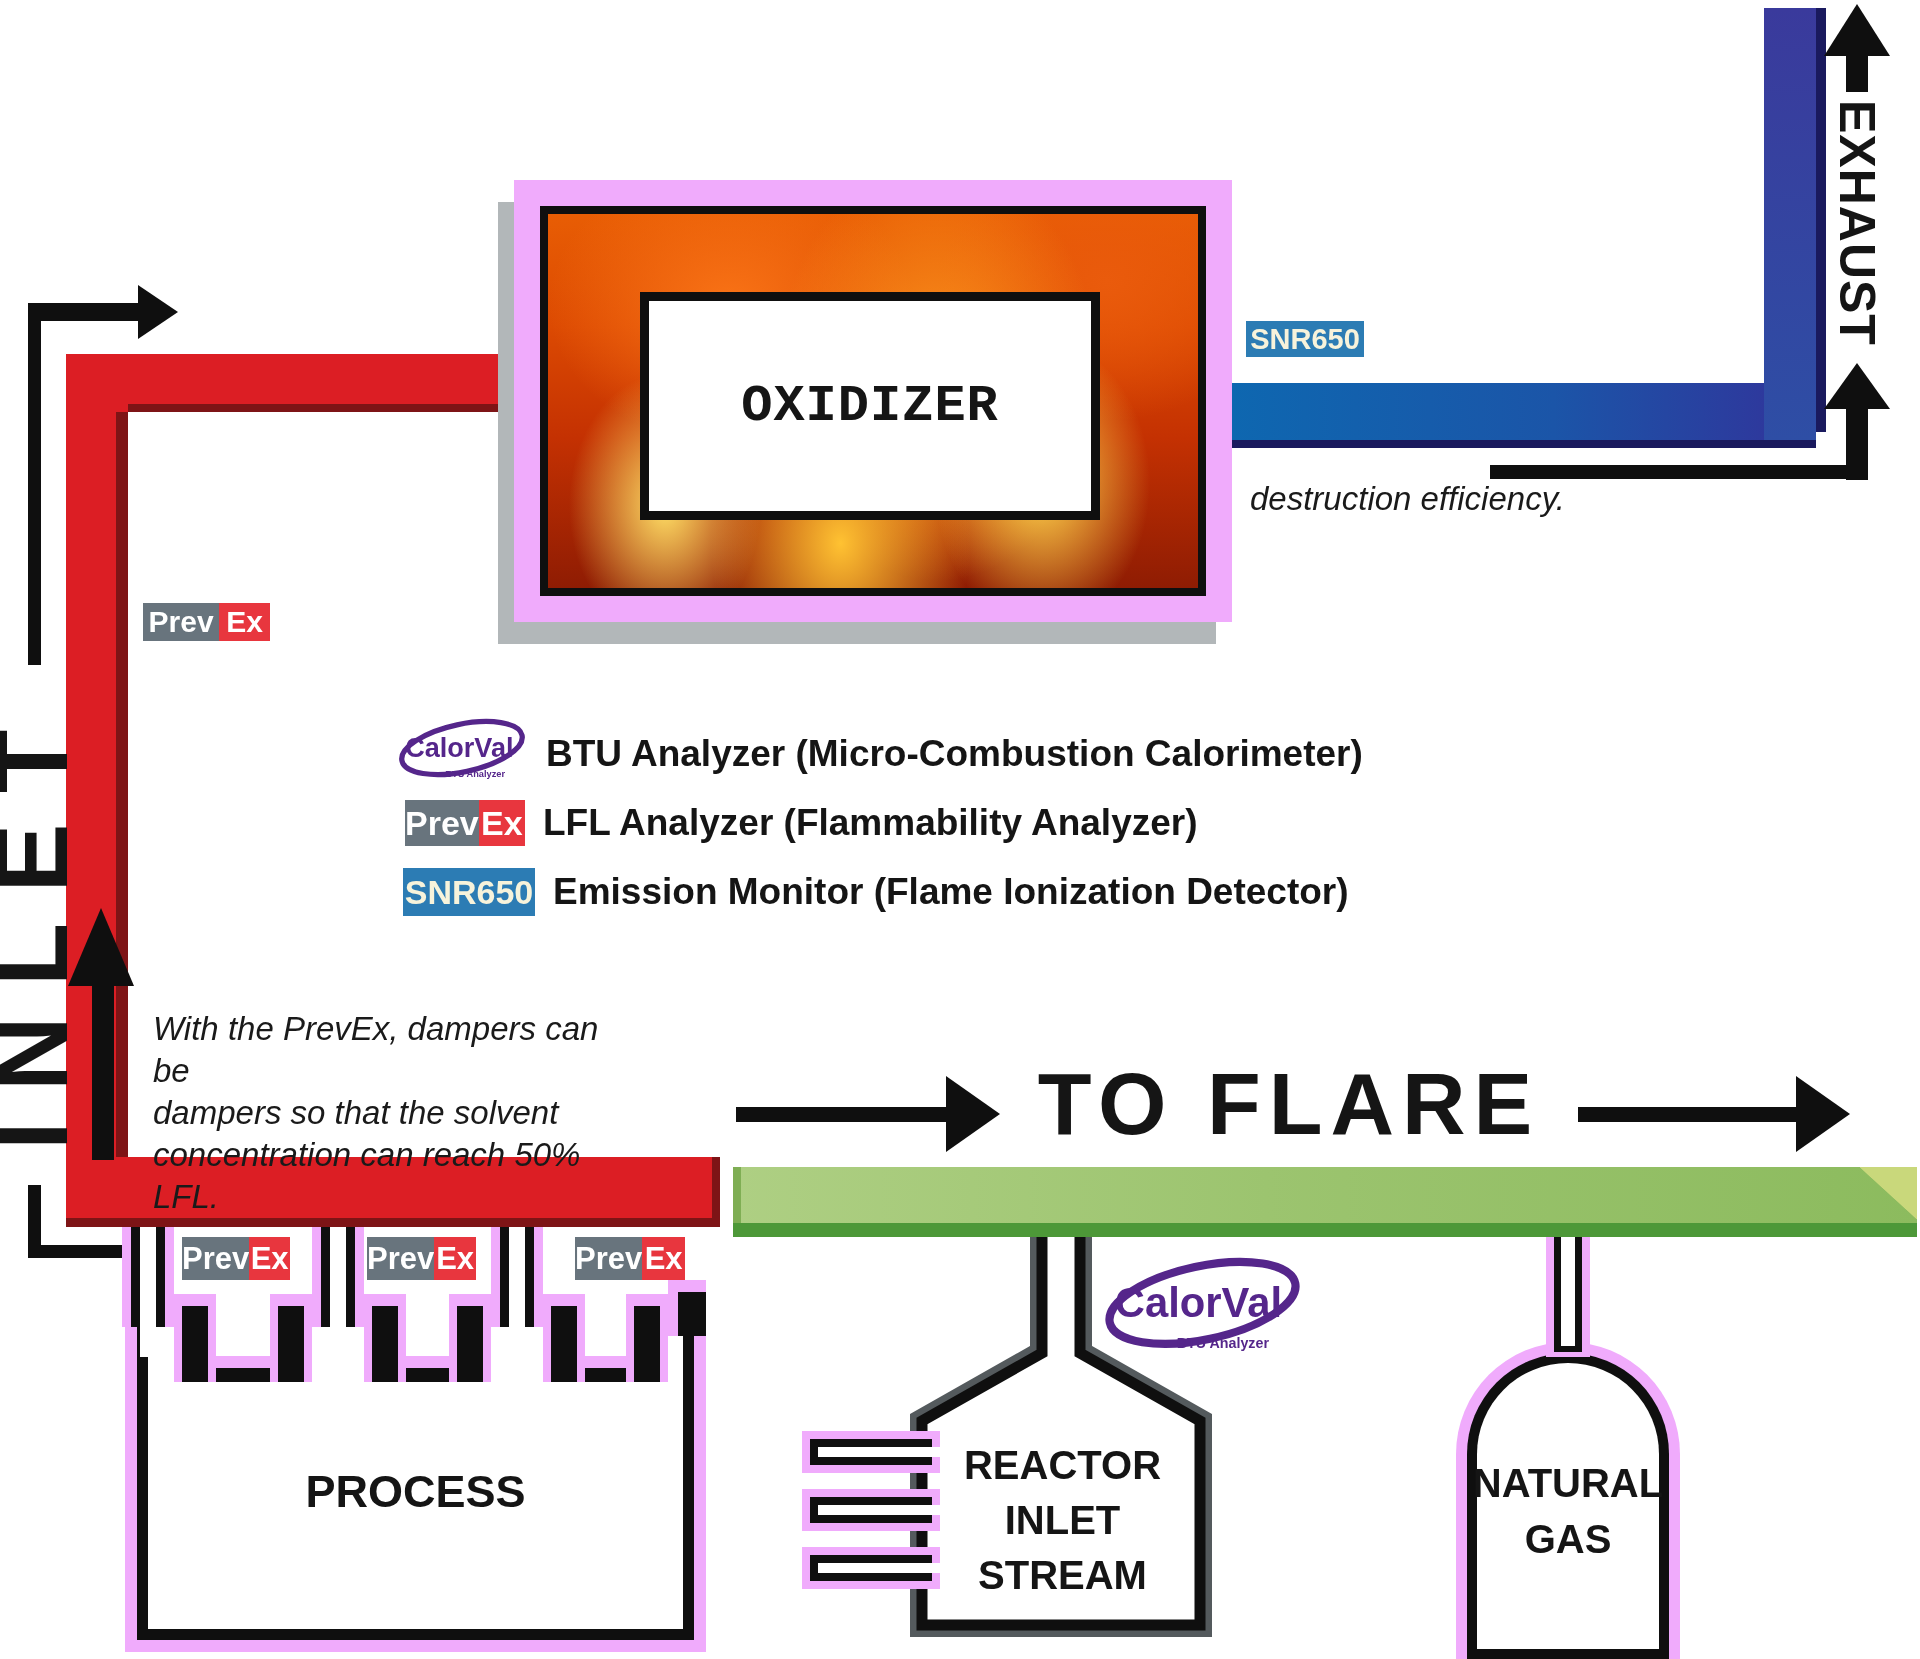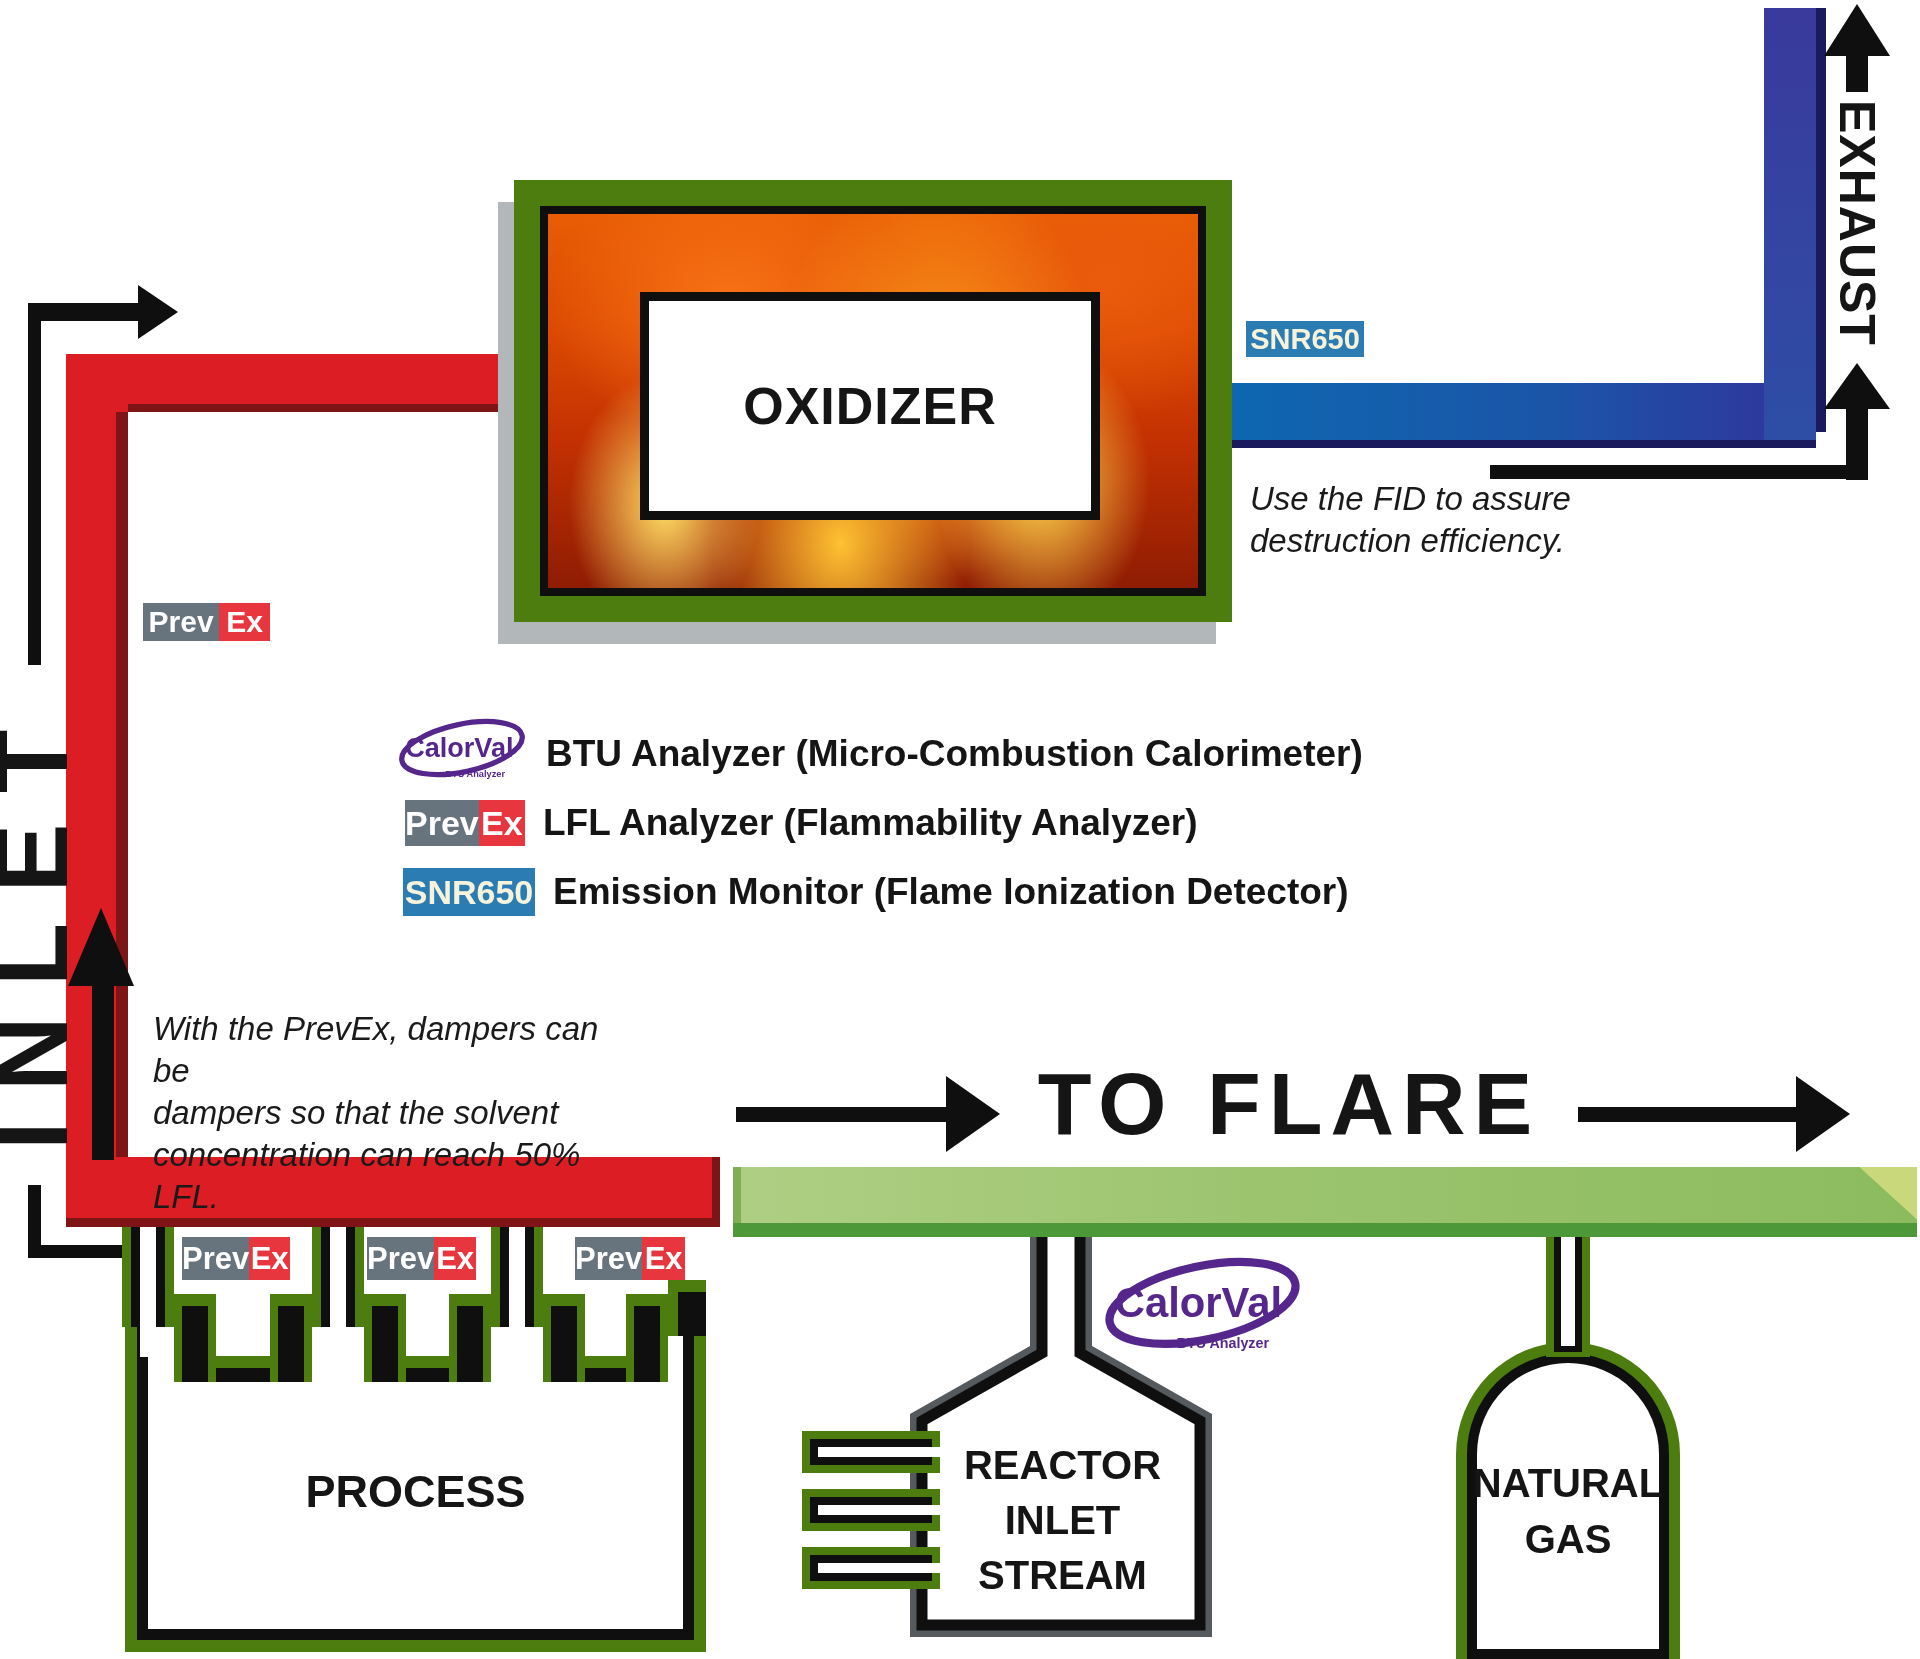--- a/index.html
+++ b/index.html
@@ -1,20 +1,20 @@
 <!DOCTYPE html>
 <html><head>
 <meta charset="utf-8">
 <style>
   html,body{margin:0;padding:0;background:#fff;}
   #canvas{position:relative;width:1920px;height:1659px;background:#ffffff;
           font-family:"Liberation Sans",sans-serif;overflow:hidden;}
   .abs{position:absolute;}
   .blk{background:#0F0F0F;}
-  .gray{background:#4d7c0f;}
+  .gray{background:#f0abfc;font-family:Liberation Mono, monospace;}
   .white{background:#ffffff;}
   
   .tri{width:0;height:0;}
   .tri-right{border-top:27px solid transparent;border-bottom:27px solid transparent;border-left:40px solid #0F0F0F;}
   .tri-up{border-left:33px solid transparent;border-right:33px solid transparent;border-bottom:52px solid #0F0F0F;}
   .tri-right-big{border-top:38px solid transparent;border-bottom:38px solid transparent;border-left:54px solid #0F0F0F;}
   
   .red{background:#DC1E24;}
   .reddark{background:#7E1416;}
   .bluepipe-h{background:linear-gradient(90deg,#0E67B0 0%,#1B55A8 55%,#32329A 100%);}
@@ -85,21 +85,20 @@
   <div class="abs badge-snr" style="left:1246px;top:321px;width:118px;height:36px;font-size:29px;">SNR650</div>
 
   <div class="abs tri tri-up" style="left:1824px;top:4px;"></div>
   <div class="abs blk" style="left:1846px;top:52px;width:22px;height:40px;"></div>
   <div class="abs label" style="left:1828px;top:100px;height:260px;width:58px;writing-mode:vertical-rl;font-size:50px;letter-spacing:1px;display:flex;align-items:center;">EXHAUST</div>
   <div class="abs tri tri-up" style="left:1824px;top:363px;border-bottom-width:46px;"></div>
   <div class="abs blk" style="left:1846px;top:406px;width:22px;height:74px;"></div>
   <div class="abs blk" style="left:1490px;top:465px;width:376px;height:14px;"></div>
 
   <div class="abs italic-note" style="left:1250px;top:478px;width:380px;">
-    <div>Use the FID to assure</div>
     <div>destruction efficiency.</div>
   </div>
 
   <div class="abs legend-row" style="left:396px;top:712px;height:84px;">
     <svg width="132" height="84" viewBox="0 0 200 110">
       <ellipse cx="100" cy="46" rx="93" ry="36" fill="none" stroke="#55268B" stroke-width="8" transform="rotate(-12 100 46)"></ellipse>
       <text x="96" y="60" font-size="41" font-weight="bold" fill="#55268B" text-anchor="middle">CalorVal</text>
       <text x="120" y="90" font-size="14" font-weight="bold" fill="#55268B" text-anchor="middle">BTU Analyzer</text>
     </svg>
     <span class="legend-text">BTU Analyzer (Micro-Combustion Calorimeter)</span>

